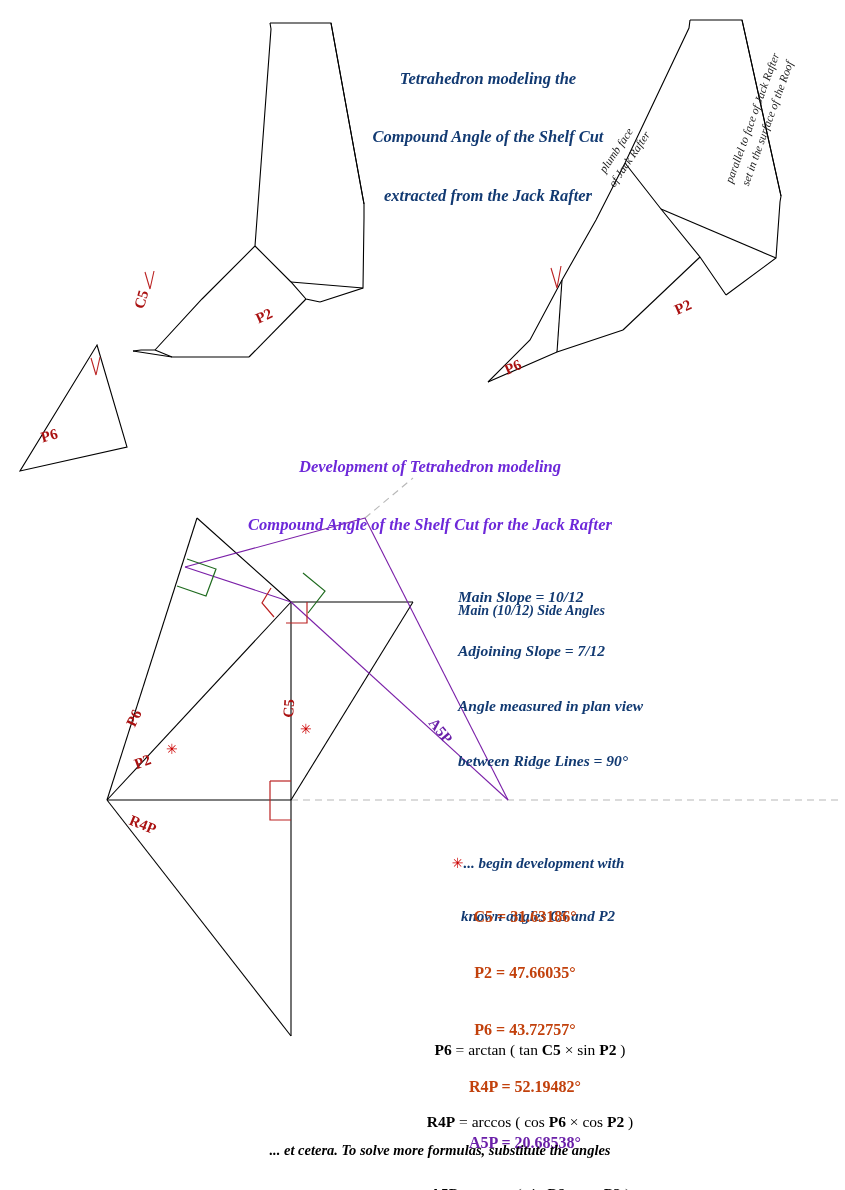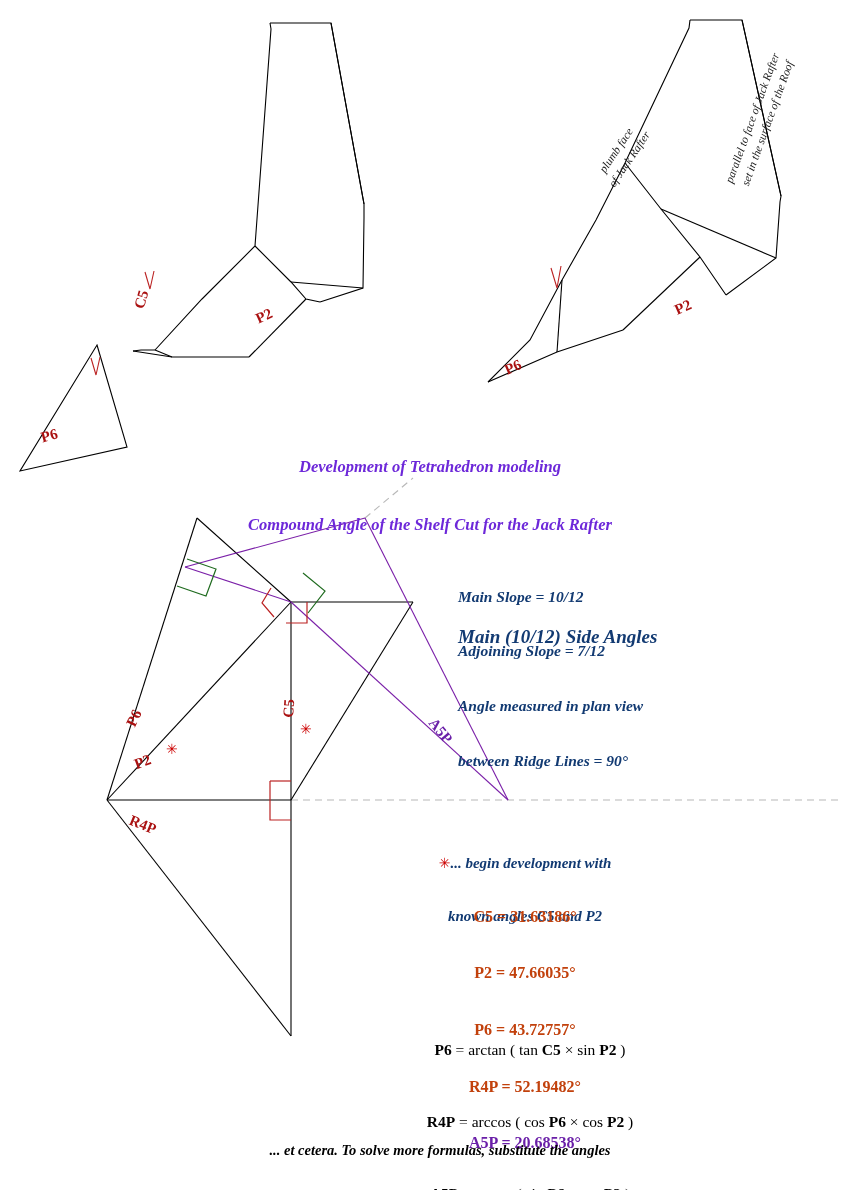--- a/index.html
+++ b/index.html
@@ -212,20 +212,25 @@
     </g>
 
     <g fill="none" stroke="#bb2222" stroke-width="1.2">
       <path d="M 271,588 L 262,603 L 274,617"></path>
       <path d="M 307,602 L 307,623 L 286,623"></path>
       <path d="M 270,781 L 270,820 L 291,820"></path>
       <path d="M 270,781 L 291,781"></path>
     </g>
   </svg>
 
+  <div class="txt title-blue" style="left:338px; top:30px; width:300px;">
+    <div>Tetrahedron modeling the</div>
+    <div>Compound Angle of the Shelf Cut</div>
+    <div>extracted from the Jack Rafter</div>
+  </div>
 
   <div class="lbl-red" style="left:131px; top:306px; transform:rotate(-74deg); transform-origin:left top;">C5</div>
   <div class="lbl-red" style="left:253px; top:312px; transform:rotate(-25deg); transform-origin:left top;">P2</div>
 
   <div class="lbl-red" style="left:39px; top:430px; transform:rotate(-16deg); transform-origin:left top;">P6</div>
 
   <div class="lbl-red" style="left:502px; top:363px; transform:rotate(-24deg); transform-origin:left top;">P6</div>
   <div class="lbl-red" style="left:672px; top:303px; transform:rotate(-24deg); transform-origin:left top;">P2</div>
 
   <div class="lbl-rot" style="left:592px; top:173px; transform:rotate(-56deg); transform-origin:left top; text-align:center;">plumb face
@@ -237,31 +242,31 @@
     <div>Development of Tetrahedron modeling</div>
     <div>Compound Angle of the Shelf Cut for the Jack Rafter</div>
   </div>
 
   <div class="txt info-blue" style="left:458px; top:551px;">
     <div>Main Slope = 10/12</div>
     <div>Adjoining Slope = 7/12</div>
     <div>Angle measured in plan view</div>
     <div>between Ridge Lines = 90°</div>
   </div>
-  <div class="txt info-blue" style="left:458px; top:626px; font-size:19px;">Main (10/12) Side Angles</div>
+  <div class="txt info-blue" style="left:458px; top:603px; font-size:14px;">Main (10/12) Side Angles</div>
 
   <div class="lbl-red" style="left:123px; top:722px; transform:rotate(-64deg); transform-origin:left top;">P6</div>
   <div class="lbl-red" style="left:132px; top:757px; transform:rotate(-20deg); transform-origin:left top;">P2</div>
   <div class="star" style="left:166px; top:742px;">✳</div>
   <div class="lbl-red" style="left:133px; top:812px; transform:rotate(22deg); transform-origin:left top;">R4P</div>
   <div class="lbl-red" style="left:280px; top:717px; transform:rotate(-86deg); transform-origin:left top;">C5</div>
   <div class="star" style="left:300px; top:722px;">✳</div>
   <div class="lbl-purple" style="left:438px; top:715px; transform:rotate(50deg); transform-origin:left top;">A5P</div>
 
-  <div class="txt note-blue" style="left:380px; top:820px; width:290px;">
+  <div class="txt note-blue" style="left:393px; top:820px; width:290px;">
     <div><span class="star-inline">✳</span><span>... begin development with</span></div>
     <div>known angles C5 and P2</div>
   </div>
 
   <div class="txt" style="left:390px; top:870px; width:270px;">
     <div class="angle-red">C5 = 31.63186°</div>
     <div class="angle-red">P2 = 47.66035°</div>
     <div class="angle-red">P6 = 43.72757°</div>
     <div class="angle-red">R4P = 52.19482°</div>
     <div class="angle-purple">A5P = 20.68538°</div>

